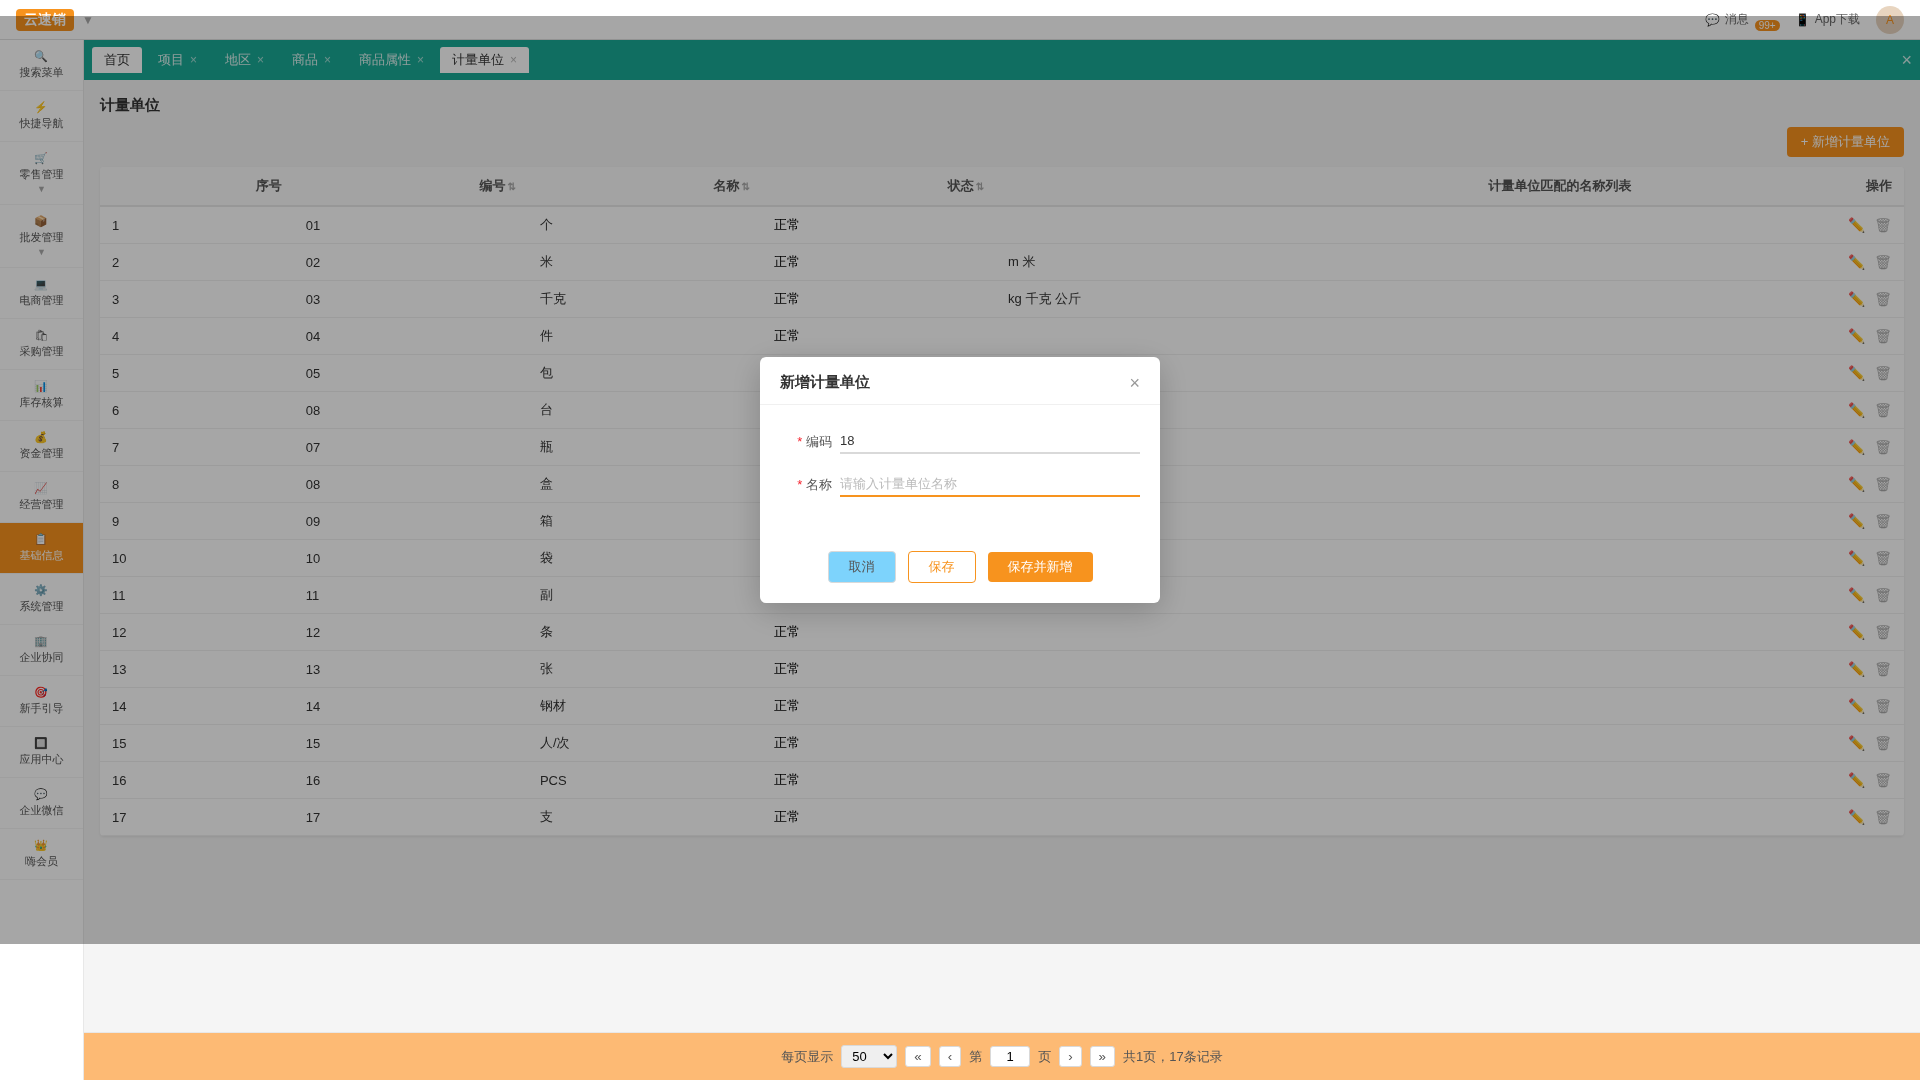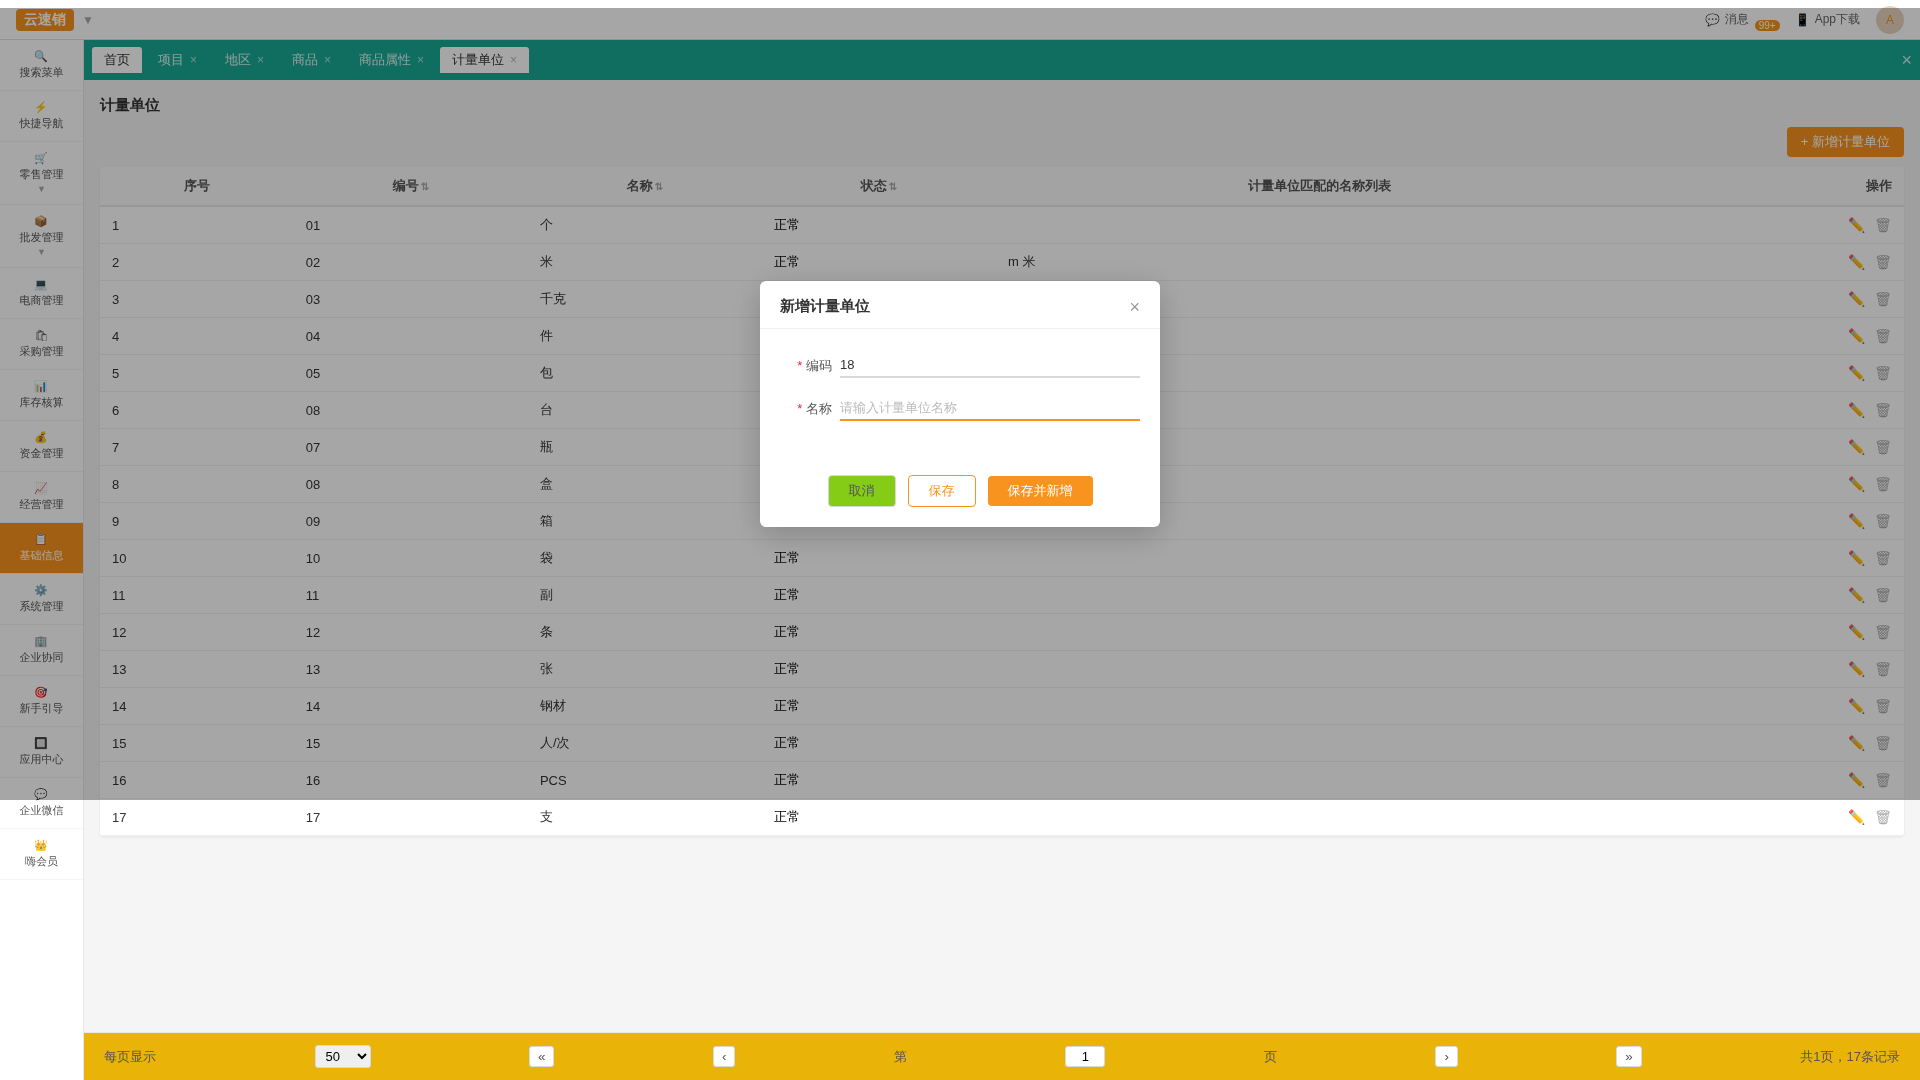--- a/index.html
+++ b/index.html
@@ -38,47 +38,47 @@
     .page-content { flex: 1; background: #f5f5f5; padding: 16px; overflow-y: auto; position: relative; }
     .page-title { font-size: 15px; font-weight: bold; color: #333; margin-bottom: 12px; }
 
     
     .table-toolbar { display: flex; justify-content: flex-end; margin-bottom: 10px; }
     .btn-primary { background: #f7931e; color: #fff; border: none; border-radius: 4px; padding: 6px 14px; cursor: pointer; font-size: 13px; }
 
     
     .data-table { width: 100%; background: #fff; border-collapse: collapse; border-radius: 4px; overflow: hidden; box-shadow: 0 1px 3px rgba(0,0,0,0.08); }
     .data-table thead tr { background: #fafafa; border-bottom: 2px solid #e8e8e8; }
-    .data-table th { padding: 10px 12px; text-align: center; font-weight: 600; color: #555; font-size: 13px; white-space: nowrap; }
+    .data-table th { padding: 10px 12px; text-align: right; font-weight: 600; color: #555; font-size: 13px; white-space: nowrap; }
     .data-table th .sort-icon { color: #aaa; font-size: 10px; margin-left: 2px; }
     .data-table td { padding: 9px 12px; border-bottom: 1px solid #f0f0f0; color: #333; font-size: 13px; }
     .status-normal { color: #000000; }
     .action-icons { display: flex; gap: 8px; }
     .action-icon { color: #aaa; cursor: pointer; font-size: 14px; }
 
     
-    .pagination-bar { height: 48px; background: #eab308; border-top: 1px solid #e8e8e8; display: flex; align-items: center; justify-content: space-between; padding: 0 20px; gap: 8px; font-size: 13px; color: #555; flex-shrink: 0; }
+    .pagination-bar { height: 48px; background: #fdba74; border-top: 1px solid #e8e8e8; display: flex; align-items: center; justify-content: center; padding: 0 20px; gap: 8px; font-size: 13px; color: #555; flex-shrink: 0; }
     .page-size-select { border: 1px solid #d9d9d9; border-radius: 3px; padding: 2px 6px; font-size: 13px; }
     .page-nav-btn { border: 1px solid #d9d9d9; background: #fff; border-radius: 3px; padding: 2px 8px; cursor: pointer; color: #555; }
     .page-input { border: 1px solid #d9d9d9; border-radius: 3px; padding: 2px 6px; width: 40px; text-align: center; font-size: 13px; }
 
     
-    .modal-overlay { position: fixed; top: 8px; left: 0; width: 1920px; height: 792px; background: rgba(0,0,0,0.35); display: flex; align-items: center; justify-content: center; z-index: 1000; }
+    .modal-overlay { position: fixed; top: 16px; left: 0; width: 1920px; height: 928px; background: rgba(0,0,0,0.35); display: flex; align-items: center; justify-content: center; z-index: 1000; }
     .modal { background: #fff; border-radius: 6px; width: 400px; box-shadow: 0 8px 32px rgba(0,0,0,0.2); }
     .modal-header { display: flex; align-items: center; justify-content: space-between; padding: 16px 20px 12px; border-bottom: 1px solid #f0f0f0; }
     .modal-title { font-size: 15px; font-weight: 600; color: #333; }
     .modal-close { background: none; border: none; font-size: 18px; color: #999; cursor: pointer; line-height: 1; }
     .modal-body { padding: 24px 20px; }
     .form-item { display: flex; align-items: center; margin-bottom: 18px; }
     .form-label { width: 60px; text-align: right; font-size: 13px; color: #555; flex-shrink: 0; padding-right: 8px; }
     .form-input { flex: 1; border: none; border-bottom: 2px solid #d9d9d9; padding: 4px 0; font-size: 13px; outline: none; color: #333; }
     .form-input.focused { border-bottom-color: #f7931e; }
     .form-input::placeholder { color: #bbb; }
     .modal-footer { display: flex; align-items: center; justify-content: center; gap: 12px; padding: 12px 20px 20px; }
-    .btn-cancel { background: #84cc16; color: #555; border: 1px solid #d9d9d9; border-radius: 4px; padding: 6px 20px; cursor: pointer; font-size: 13px; }
+    .btn-cancel { background: #7dd3fc; color: #555; border: 1px solid #d9d9d9; border-radius: 4px; padding: 6px 20px; cursor: pointer; font-size: 13px; }
     .btn-save { background: #fff; color: #f7931e; border: 1px solid #f7931e; border-radius: 4px; padding: 6px 20px; cursor: pointer; font-size: 13px; }
     .btn-save-new { background: #f7931e; color: #fff; border: none; border-radius: 4px; padding: 6px 20px; cursor: pointer; font-size: 13px; }
   </style>
 </head>
 <body>
 
 <div class="topbar">
   <div class="topbar-left">
     <div class="logo-area">
       <span class="logo-text">云速销</span>

